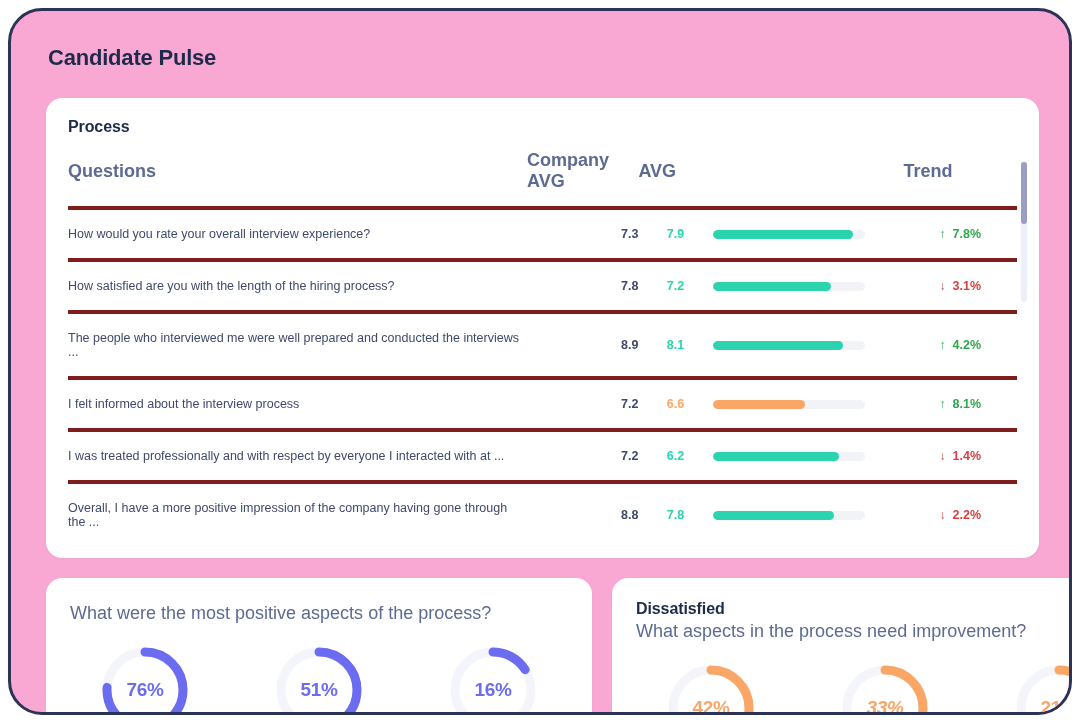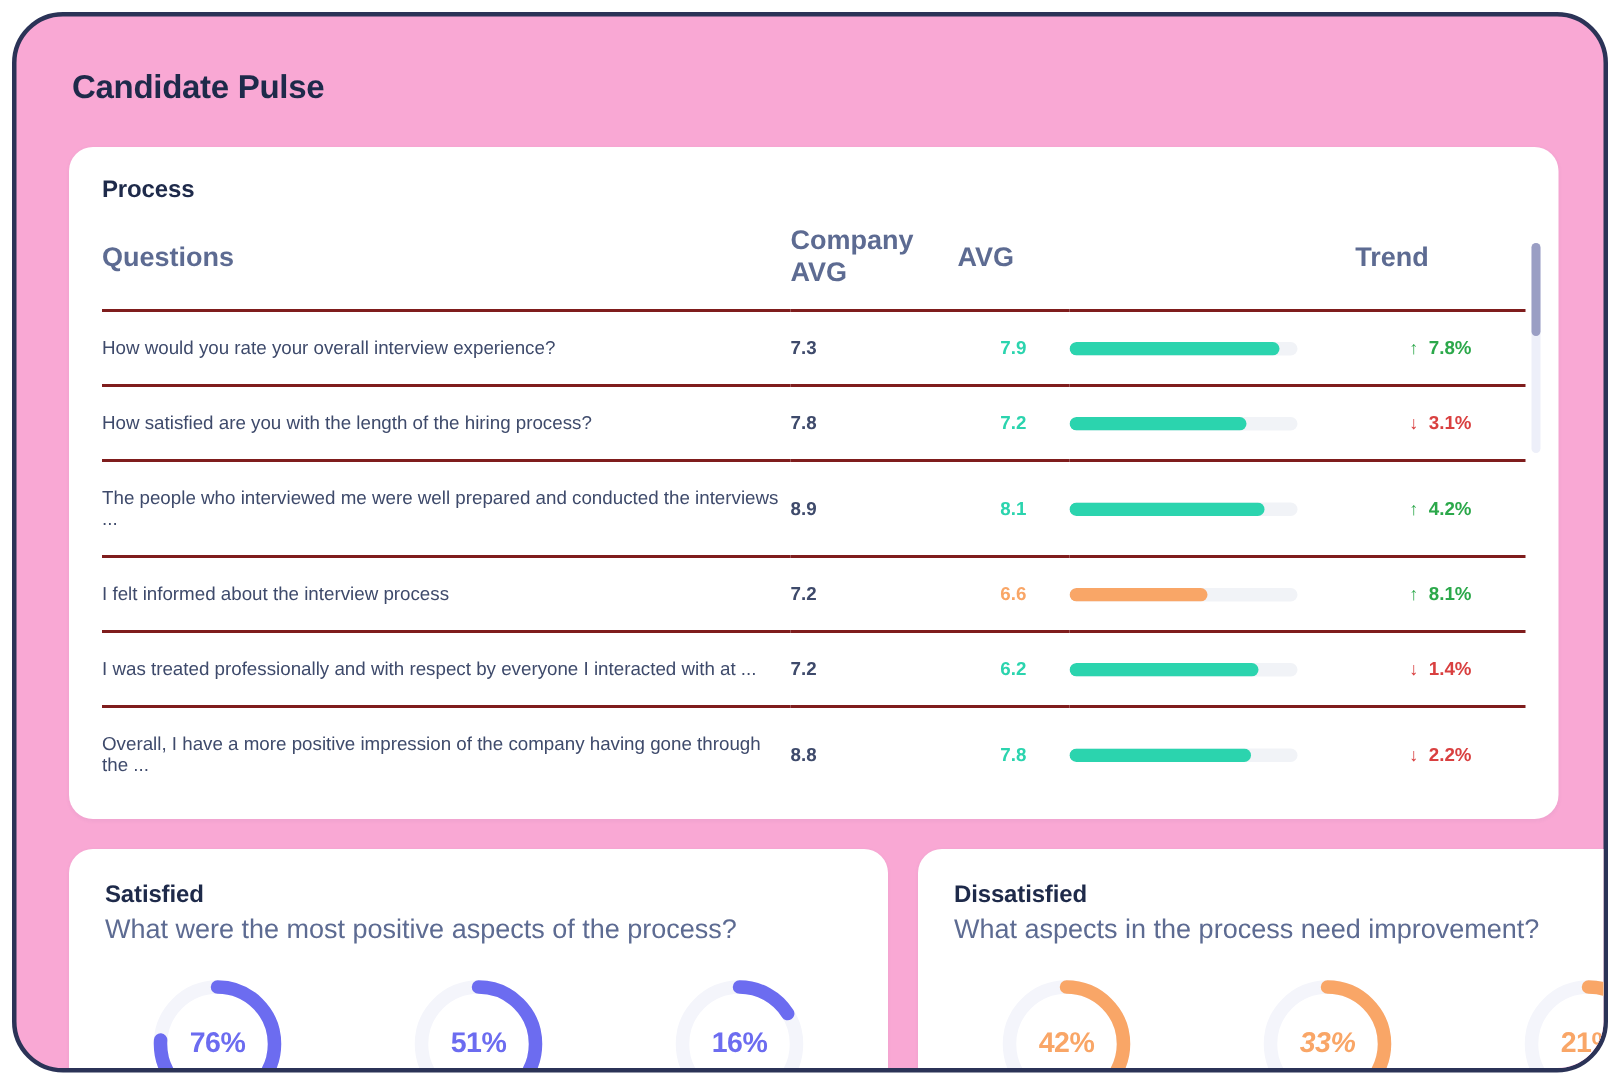--- a/index.html
+++ b/index.html
@@ -67,27 +67,27 @@
   }
   table.pulse-table th {
     font-size: 18px;
     font-weight: bold;
     color: #5D6B92;
     padding: 0 0 14px 0;
     text-align: left;
   }
   table.pulse-table td {
     padding: 17px 0;
-    border-top: 2px solid #7f1d1d;
+    border-top: 4px solid #7f1d1d;
     font-size: 12.5px;
     color: #3E4A6B;
     vertical-align: middle;
   }
   th.col-q, td.col-q { width: 445px; padding-left: 10px; }
-  th.col-cavg, td.col-cavg { width: 108px; text-align: left; }
+  th.col-cavg, td.col-cavg { width: 108px; text-align: right; }
   th.col-avg, td.col-avg  { width: 72px;  text-align: center; }
   th.col-bar, td.col-bar  { width: 185px; }
   th.col-trend, td.col-trend { width: 110px; text-align: center; }
   th.col-cavg { text-align: center; }
   th.col-avg  { text-align: center; }
   th.col-trend{ text-align: center; }
 
   td.col-q { color: #3E4A6B; font-size: 12.6px; }
   td.col-cavg { color: #32405F; font-weight: bold; font-size: 13px; }
   td.col-avg  { font-weight: bold; font-size: 13px; }
@@ -295,21 +295,20 @@
 
       <div id="table-scrollbar">
         <div id="scroll-track"></div>
         <div id="scroll-thumb"></div>
       </div>
     </div>
 
     <div id="bottom-row">
 
       <div class="card aspect-card">
-        <div class="card-title">Satisfied</div>
         <div class="aspect-sub">What were the most positive aspects of the process?</div>
         <div class="donut-row" id="satisfied-donuts">
             <div class="donut-item">
               <div class="donut">
                 <svg width="88" height="88" viewBox="0 0 88 88">
                   <circle cx="44" cy="44" r="38" fill="none" stroke="#F4F5FB" stroke-width="9"></circle>
                   <circle cx="44" cy="44" r="38" fill="none" stroke="#6C6CF0" stroke-width="9" stroke-linecap="round" stroke-dasharray="181.45839167134645 238.76104167282426"></circle>
                 </svg>
                 <div class="pct" style="color: rgb(108, 108, 240);">76%</div>
               </div>

